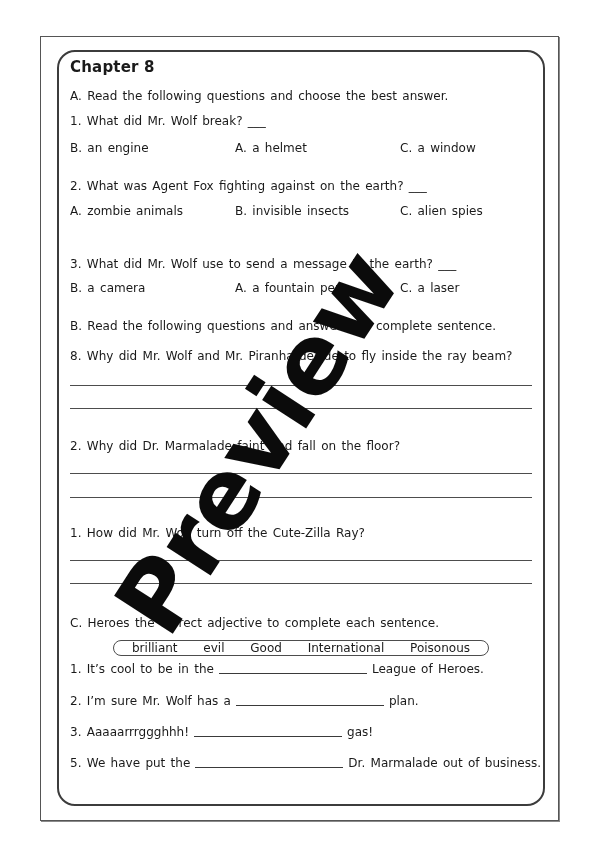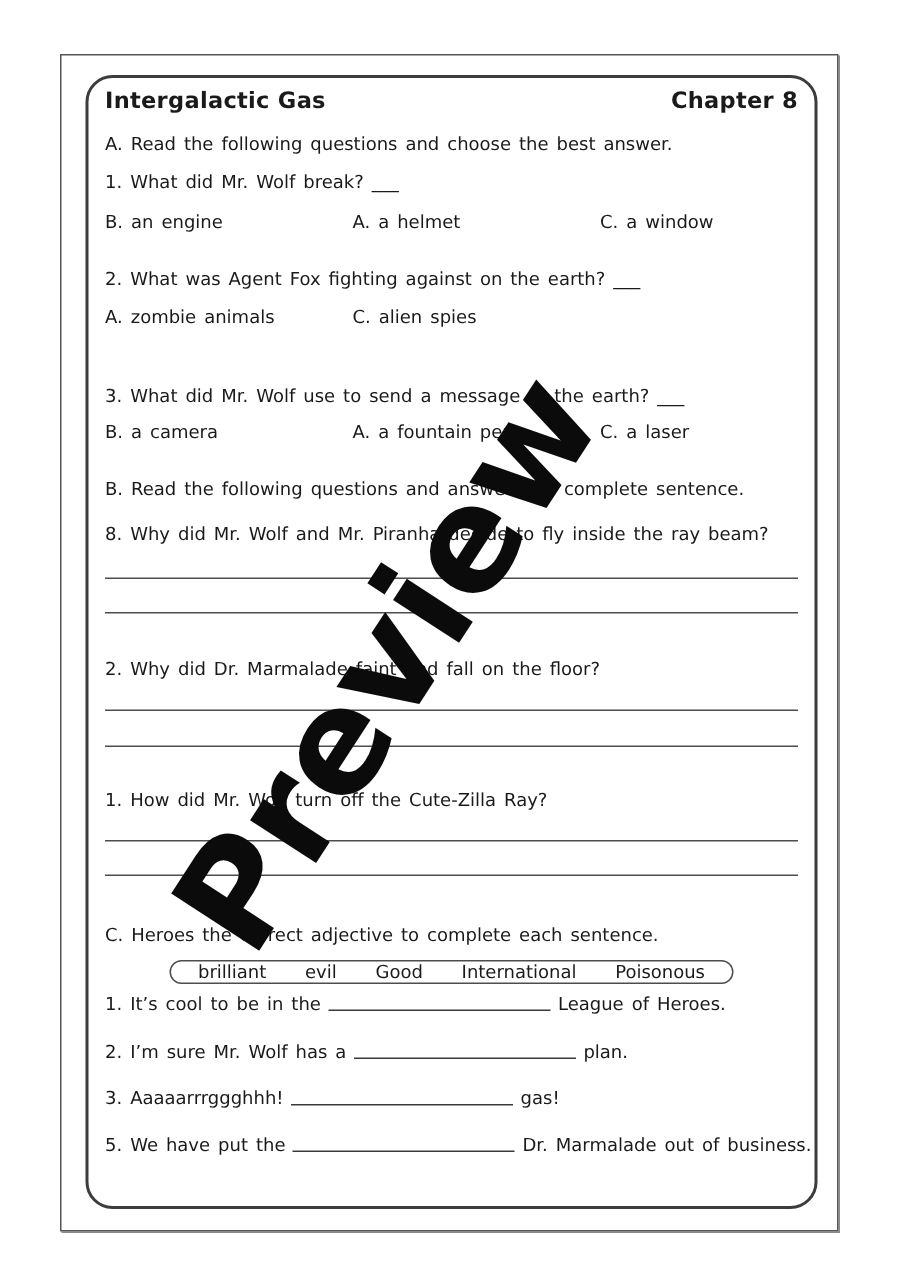--- a/index.html
+++ b/index.html
@@ -102,36 +102,36 @@
     pointer-events: none;
   }
 </style>
 </head>
 <body>
 
 <div class="sheet-outer">
   <div class="sheet-inner">
 
     <div class="header-row">
-      <span>Intergalactic Gas</span>
       <span>Chapter 8</span>
     </div>
 
     <div class="txt" style="margin-top:14px">A. Read the following questions and choose the best answer.</div>
 
     <div class="txt" style="margin-top:12px">1. What did Mr. Wolf break? ___</div>
     <div class="opt-row" style="margin-top:14px">
       <span>B. an engine</span>
       <span>A. a helmet</span>
       <span>C. a window</span>
     </div>
 
     <div class="txt" style="margin-top:25px">2. What was Agent Fox fighting against on the earth? ___</div>
     <div class="opt-row" style="margin-top:12px">
       <span>A. zombie animals</span>
+      <span>B. invisible insects</span>
       <span>C. alien spies</span>
     </div>
 
     <div class="txt" style="margin-top:40px">3. What did Mr. Wolf use to send a message to the earth? ___</div>
     <div class="opt-row" style="margin-top:11px">
       <span>B. a camera</span>
       <span>A. a fountain pen</span>
       <span>C. a laser</span>
     </div>
 

